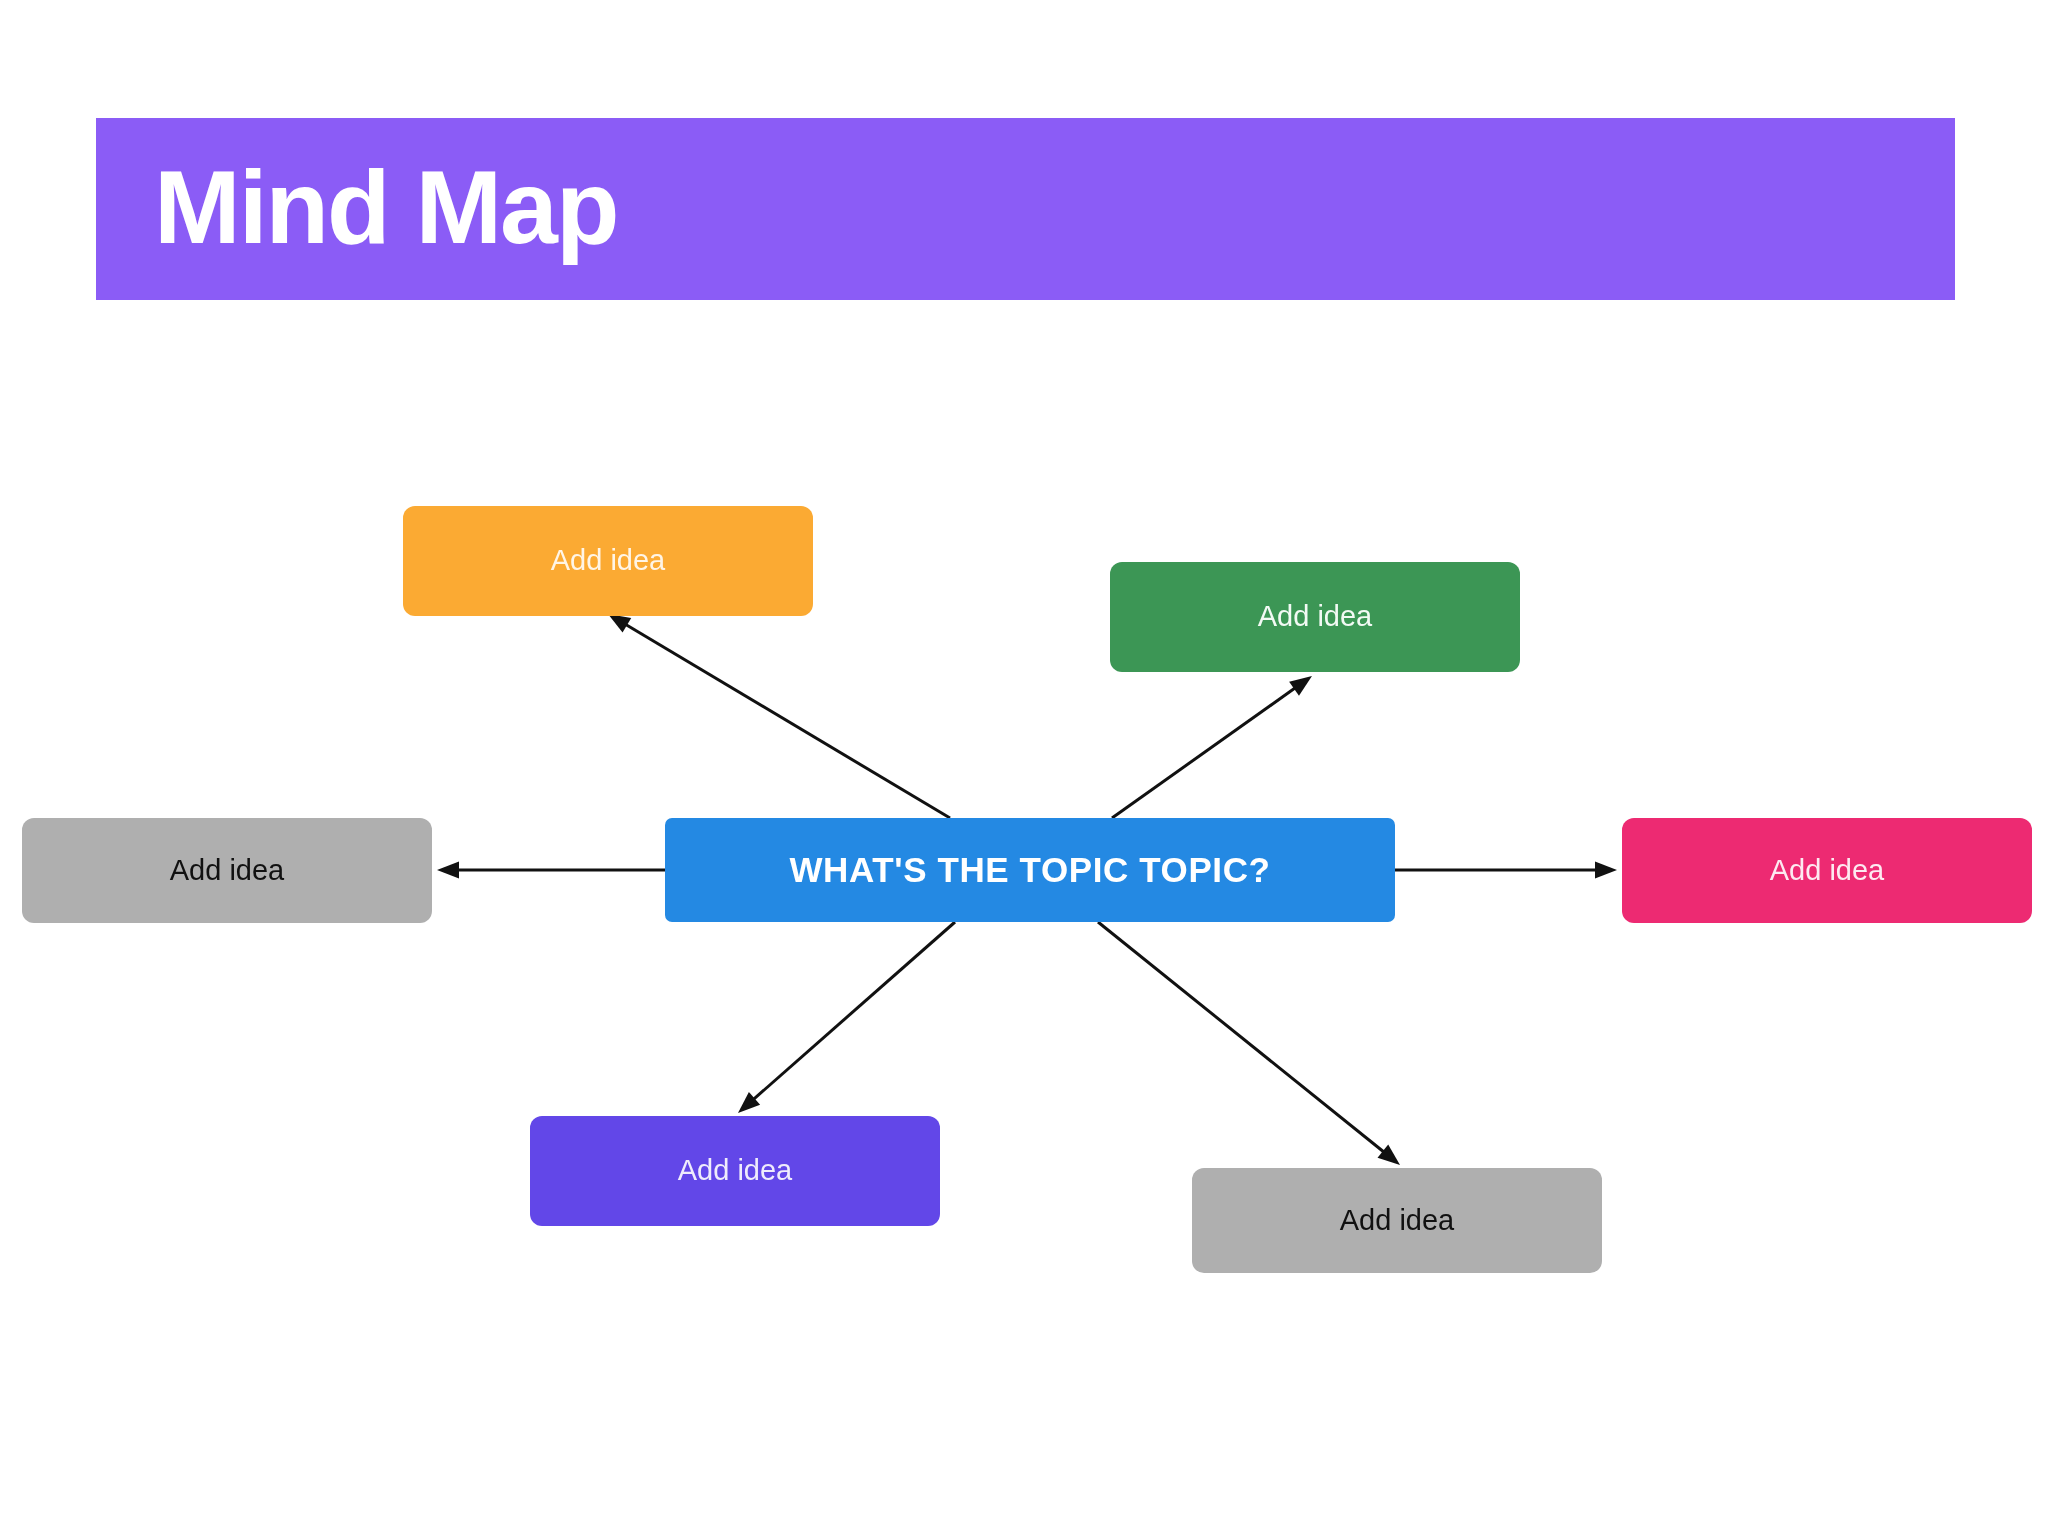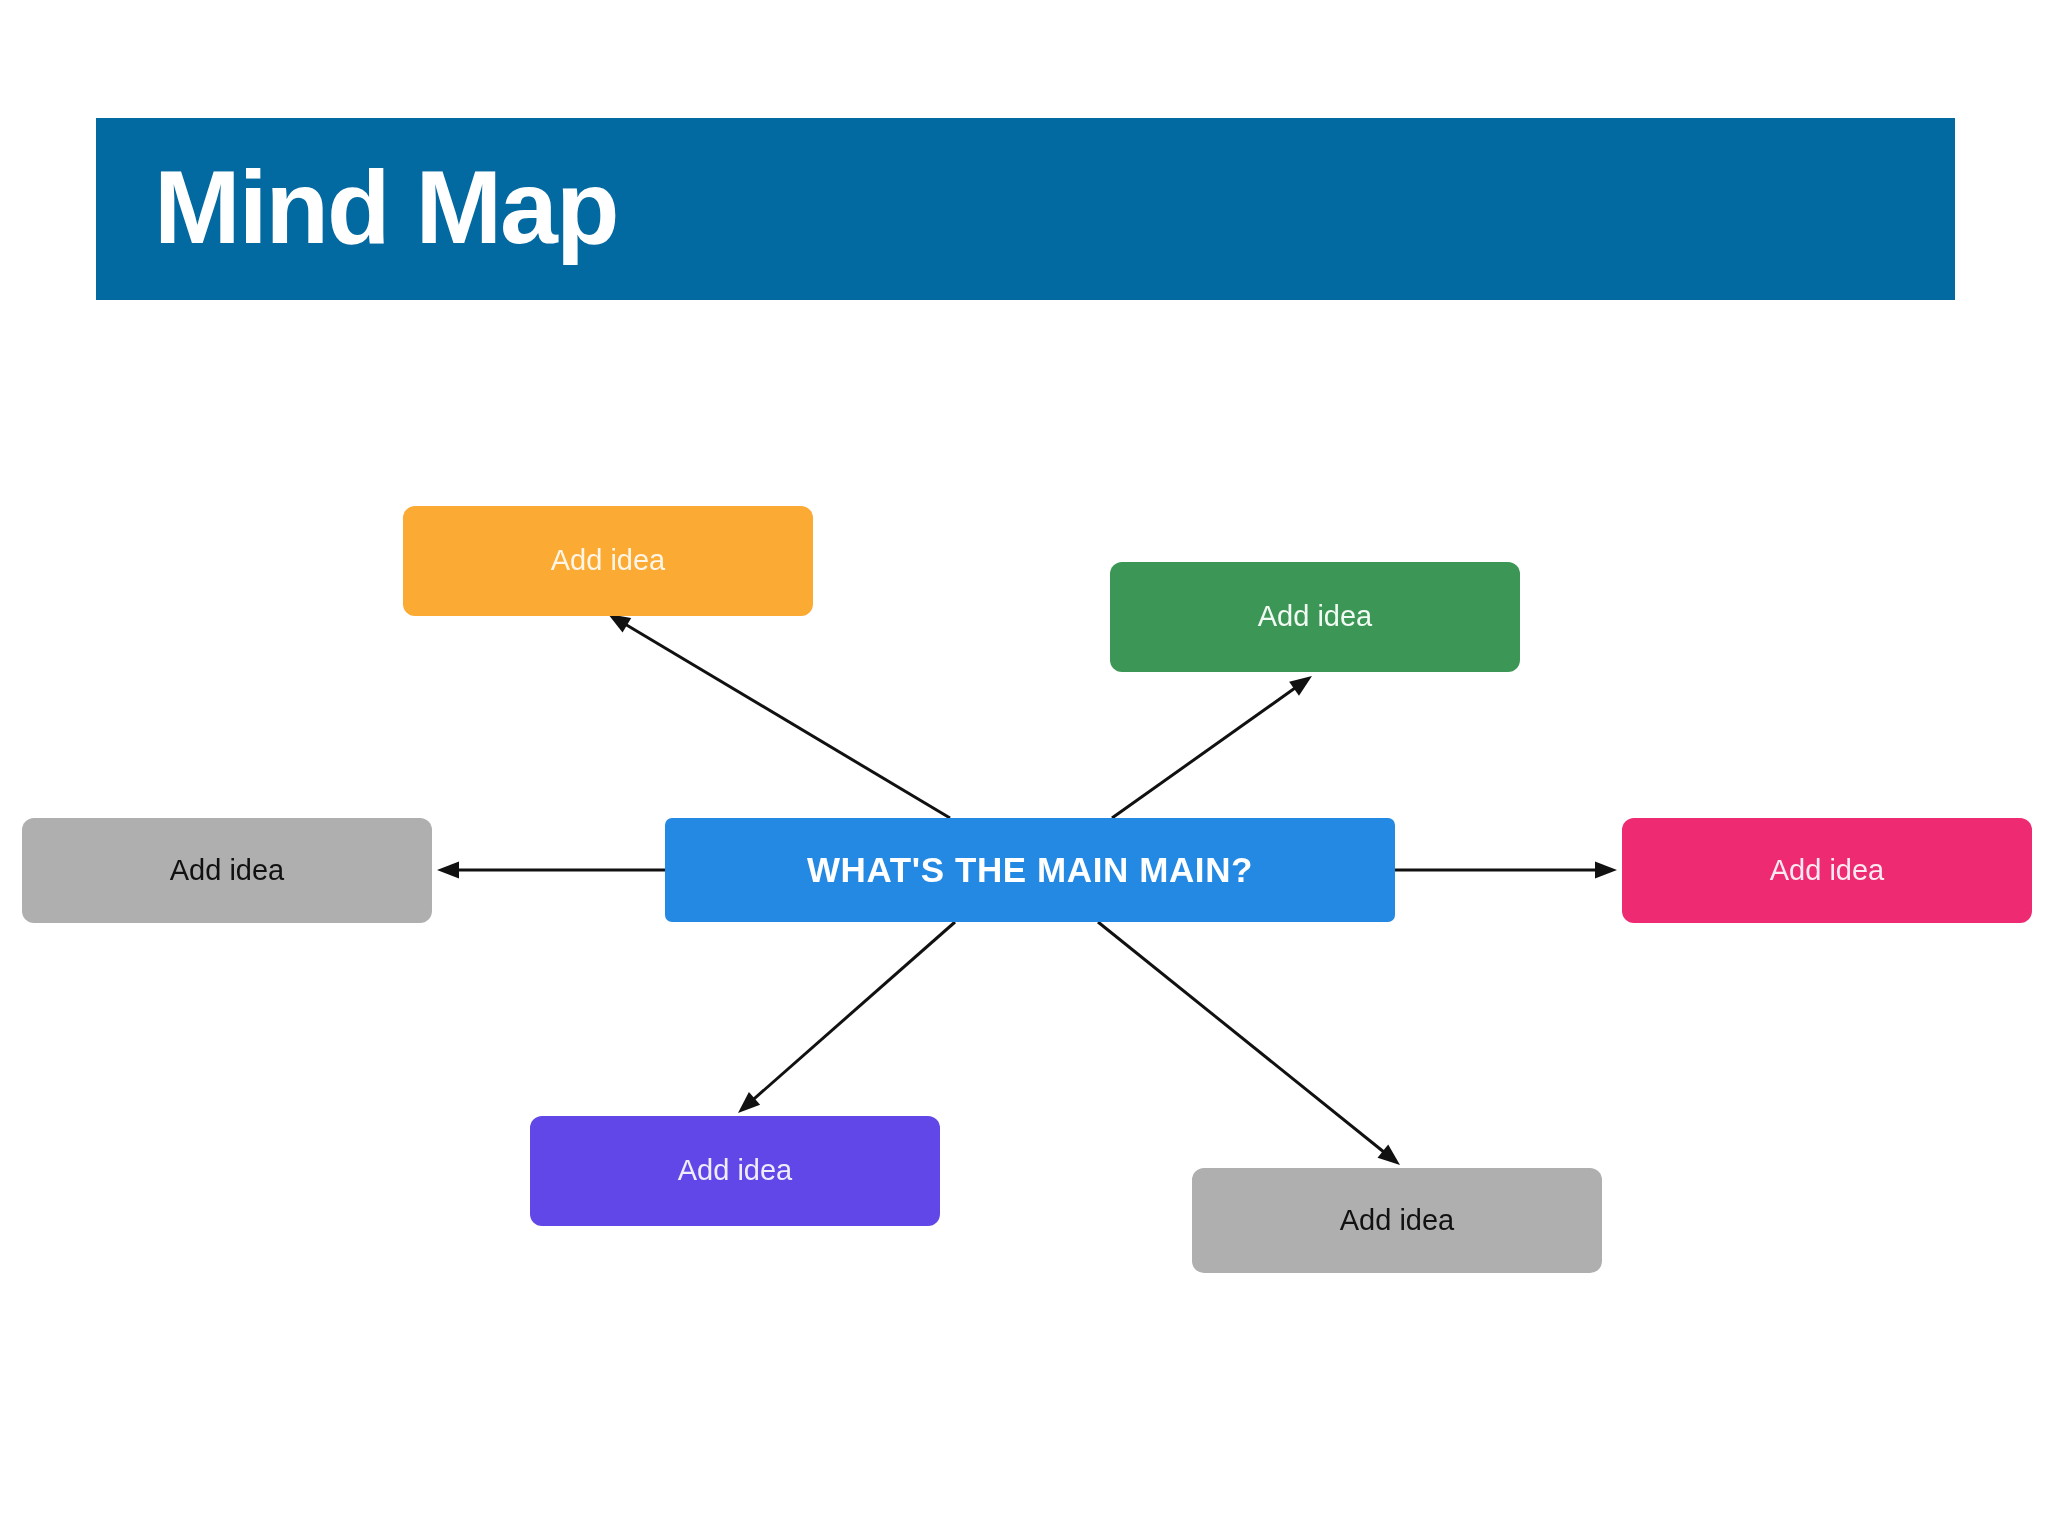--- a/index.html
+++ b/index.html
@@ -74,41 +74,41 @@
     border-radius:12px;
     font-size:29px;
     font-weight:400;
   }
 </style>
 </head>
 <body style="background: rgb(255, 255, 255);">
 
 <div id="canvas">
 
-  <div class="header-bar" style="background: #0369a1;">
+  <div class="header-bar" style="background: #8b5cf6;">
     <div class="header-title" style="color: rgb(255, 255, 255);">Mind Map</div>
   </div>
 
   <svg id="arrows" viewBox="0 0 2048 1536" width="2048" height="1536" xmlns="http://www.w3.org/2000/svg">
       <line x1="950" y1="818" x2="624.0599247428772" y2="623.5796042325934" stroke="#111111" stroke-width="3" stroke-linecap="butt"></line>
       <polygon points="608,614 631.248394669537,617.9701568343636 622.5396635489976,632.5700884187974" fill="#111111"></polygon>
       <line x1="1112" y1="818" x2="1296.7523381876008" y2="686.8258398868035" stroke="#111111" stroke-width="3" stroke-linecap="butt"></line>
       <polygon points="1312,676 1298.9824106505373,695.6670375890411 1289.1407380261705,681.8055268504964" fill="#111111"></polygon>
       <line x1="665" y1="870" x2="455.7" y2="870" stroke="#111111" stroke-width="3" stroke-linecap="butt"></line>
       <polygon points="437,870 459,861.5 459,878.5" fill="#111111"></polygon>
       <line x1="1395" y1="870" x2="1598.3" y2="870" stroke="#111111" stroke-width="3" stroke-linecap="butt"></line>
       <polygon points="1617,870 1595,878.5 1595,861.5" fill="#111111"></polygon>
       <line x1="955" y1="922" x2="752.0370594517489" y2="1100.6448002060642" stroke="#111111" stroke-width="3" stroke-linecap="butt"></line>
       <polygon points="738,1113 748.8981876839583,1092.083989261687 760.1301874966272,1104.8449523996408" fill="#111111"></polygon>
       <line x1="1098" y1="922" x2="1385.4307574517622" y2="1153.2770664264178" stroke="#111111" stroke-width="3" stroke-linecap="butt"></line>
       <polygon points="1400,1165 1377.531108479322,1157.8306964193164 1388.188320818942,1144.585930466373" fill="#111111"></polygon>
     </svg>
 
   <div class="node center" style="left: 665px; top: 818px; width: 730px; height: 104px; background: rgb(36, 137, 227); color: rgb(255, 255, 255);">
-    <span class="node-label">WHAT'S THE MAIN MAIN?</span>
+    <span class="node-label">WHAT'S THE TOPIC TOPIC?</span>
   </div>
 
   <div id="branch-host">
       <div class="node leaf" style="left: 403px; top: 506px; width: 410px; height: 110px; background: rgb(251, 170, 51); color: rgb(255, 245, 230);">
         <span class="node-label">Add idea</span>
       </div>
       <div class="node leaf" style="left: 1110px; top: 562px; width: 410px; height: 110px; background: rgb(60, 150, 85); color: rgb(242, 250, 244);">
         <span class="node-label">Add idea</span>
       </div>
       <div class="node leaf" style="left: 22px; top: 818px; width: 410px; height: 105px; background: rgb(175, 175, 175); color: rgb(17, 17, 17);">

